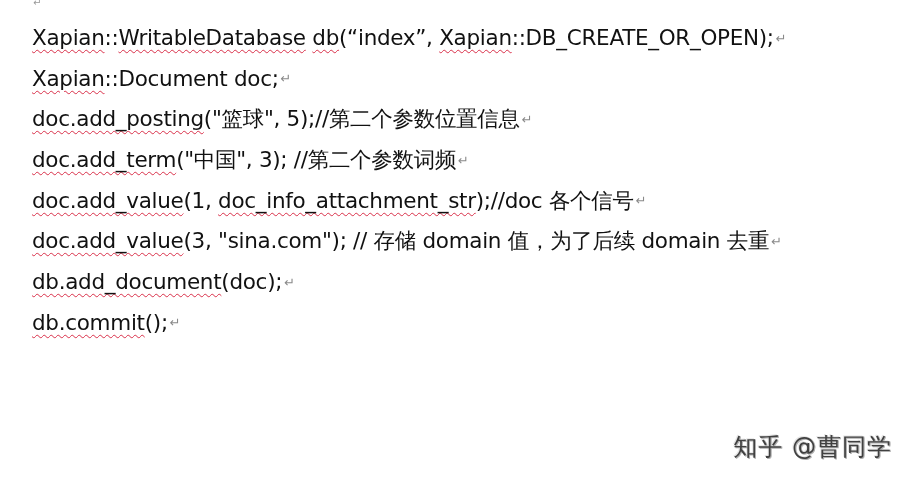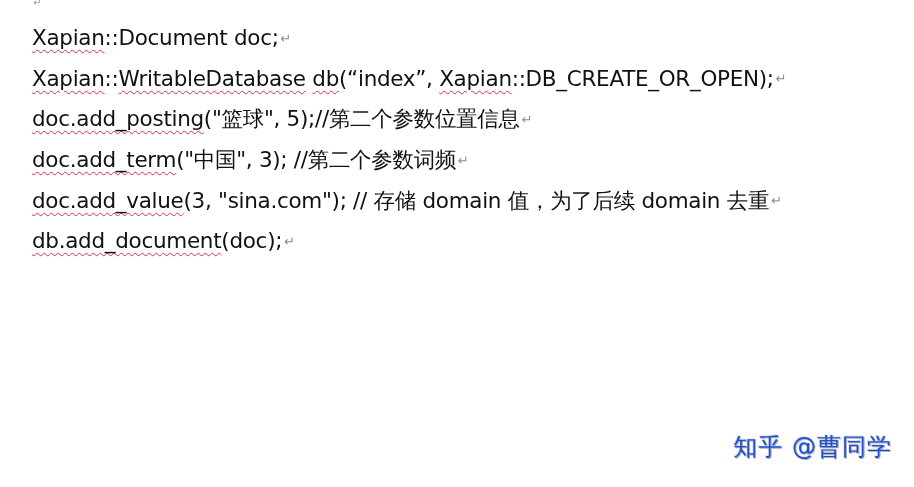--- a/index.html
+++ b/index.html
@@ -58,35 +58,37 @@
       font-size: 13px;
       color: #8a8a8a;
       margin-left: 2px;
       vertical-align: middle;
     }
     .watermark {
       position: absolute;
       right: 22px;
       bottom: 24px;
       font-size: 24px;
-      color: #1d4ed8;
+      color: #404040;
       text-shadow: 1px 1px 0 #b0b0b0, -1px -1px 0 #e6e6e6, 1px 0 0 #c4c4c4;
       letter-spacing: 1px;
       font-family: "DejaVu Sans", sans-serif;
     }
   </style>
 </head>
 <body>
 
 <div class="page">
   <div class="top-mark">↵</div>
 
   <div class="lines">
+    <div class="line"><span class="sq">Xapian</span><span>::</span><span class="sq">WritableDatabase</span><span> </span><span class="sq">db</span><span>(“index”, </span><span class="sq">Xapian</span><span>::DB_CREATE_OR_OPEN);</span><span class="pmark">↵</span></div>
     <div class="line"><span class="sq">Xapian</span><span>::Document doc;</span><span class="pmark">↵</span></div>
-    <div class="line"><span class="sq">Xapian</span><span>::</span><span class="sq">WritableDatabase</span><span> </span><span class="sq">db</span><span>(“index”, </span><span class="sq">Xapian</span><span>::DB_CREATE_OR_OPEN);</span><span class="pmark">↵</span></div>
     <div class="line"><span class="sq">doc.add_posting</span><span>("篮球", 5);//第二个参数位置信息</span><span class="pmark">↵</span></div>
     <div class="line"><span class="sq">doc.add_term</span><span>("中国", 3); //第二个参数词频</span><span class="pmark">↵</span></div>
+    <div class="line"><span class="sq">doc.add_value</span><span>(1, </span><span class="sq">doc_info_attachment_str</span><span>);//doc 各个信号</span><span class="pmark">↵</span></div>
     <div class="line"><span class="sq">doc.add_value</span><span>(3, "sina.com"); //  存储 domain 值，为了后续 domain 去重</span><span class="pmark">↵</span></div>
     <div class="line"><span class="sq">db.add_document</span><span>(doc);</span><span class="pmark">↵</span></div>
+    <div class="line"><span class="sq">db.commit</span><span>();</span><span class="pmark">↵</span></div>
   </div>
 
   <div class="watermark">知乎 @曹同学</div>
 </div>
 
 </body></html>

